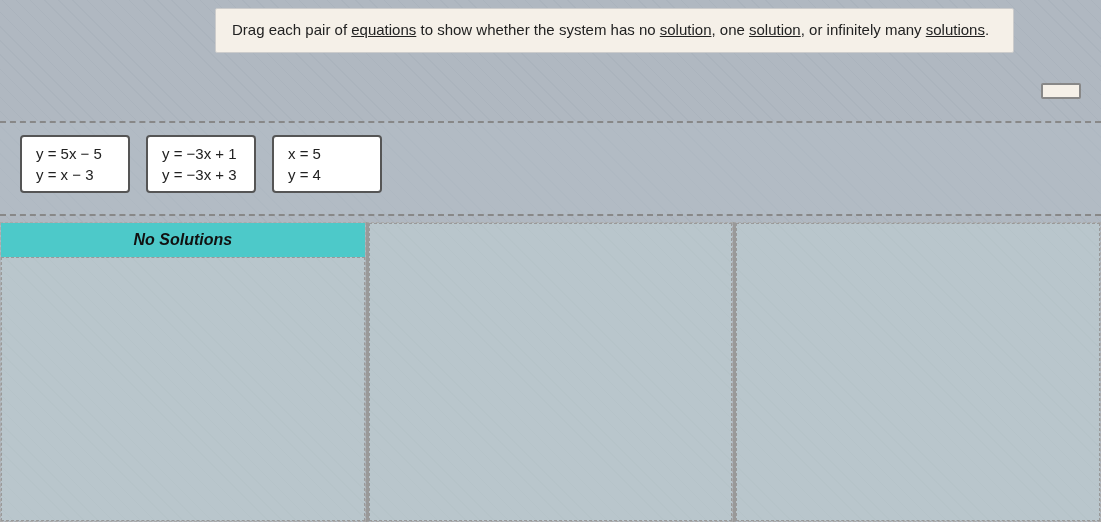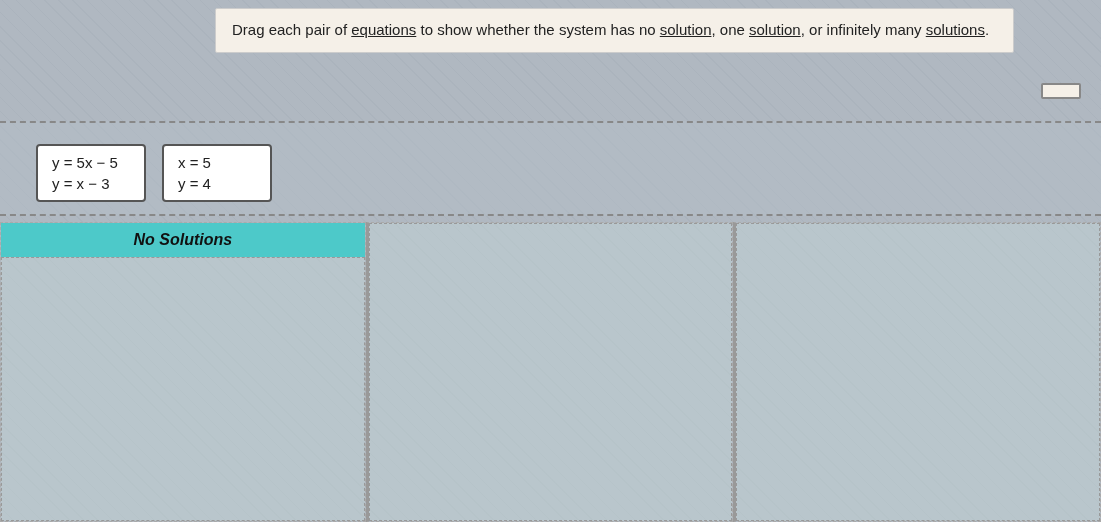--- a/index.html
+++ b/index.html
@@ -88,23 +88,23 @@
       cursor: pointer;
       border-radius: 2px;
       letter-spacing: 1px;
     }
 
     
     .cards-band {
       background: rgba(180, 190, 200, 0.5);
       border-top: 2px dashed #888;
       border-bottom: 2px dashed #888;
-      padding: 12px 36px;
-      display: flex;
-      align-items: flex-end;
+      padding: 12px 20px;
+      display: flex;
+      align-items: flex-start;
       gap: 16px;
       min-height: 95px;
       position: relative;
     }
 
     .eq-card {
       background: white;
       border: 2px solid #555;
       border-radius: 4px;
       padding: 8px 14px;
@@ -176,20 +176,24 @@
     <button class="clear-btn"></button>
   </div>
 
   <div class="cards-band">
 
   <div class="eq-card">
         <span class="eq-line">y = 5x − 5</span>
         <span class="eq-line">y = x − 3</span>
       </div>
       <div class="eq-card">
+        <span class="eq-line">y = −3x + 1</span>
+        <span class="eq-line">y = −3x + 3</span>
+      </div>
+      <div class="eq-card">
         <span class="eq-line">x = 5</span>
         <span class="eq-line">y = 4</span>
       </div>
     </div>
 
   <div class="drop-zones-band">
 
   <div class="drop-zone">
         <div class="drop-zone-header">No Solutions</div>
         <div class="drop-zone-body"></div>

